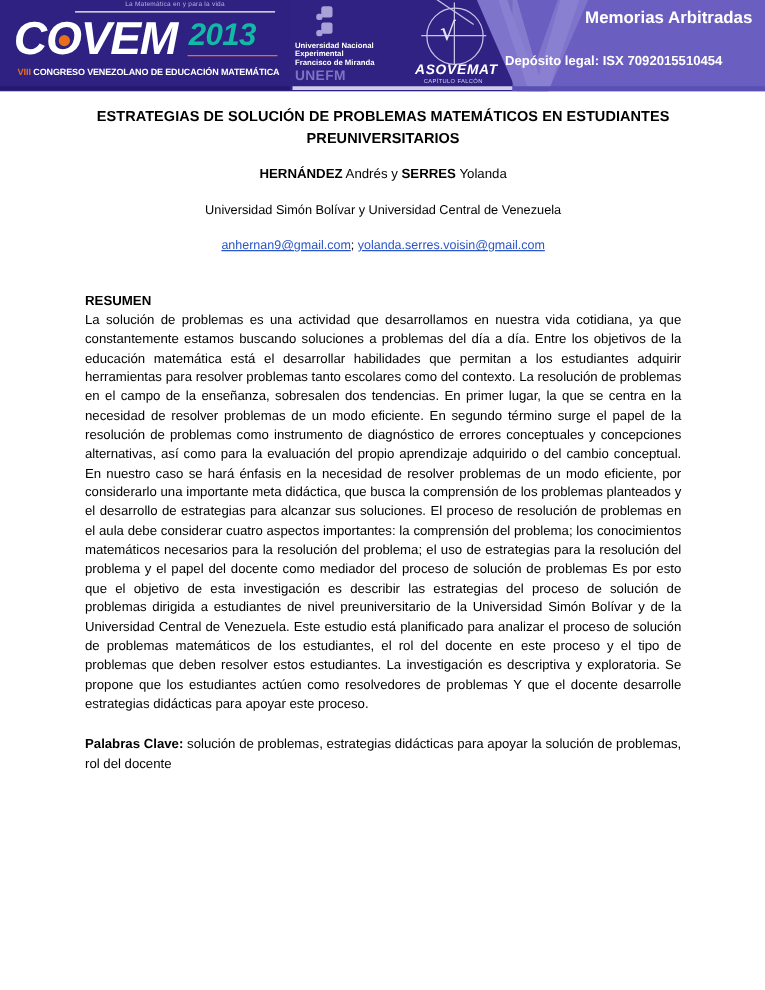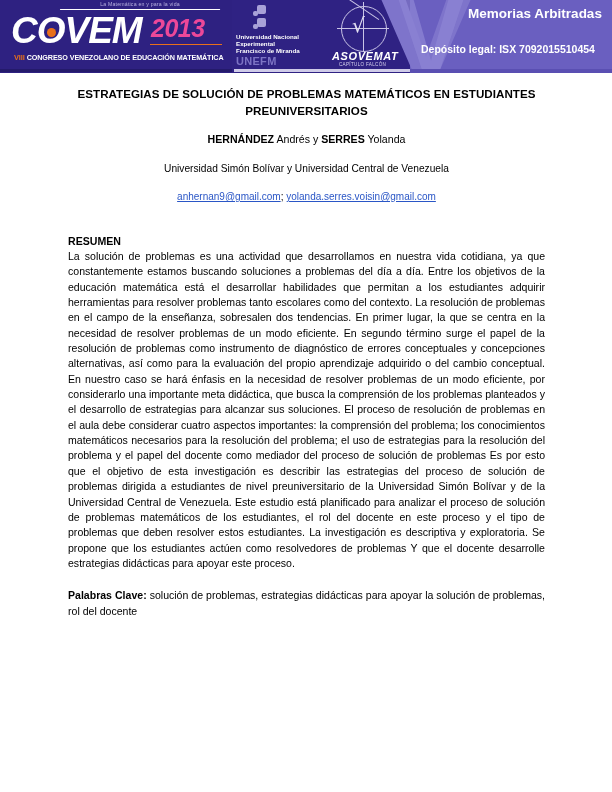--- a/index.html
+++ b/index.html
@@ -103,21 +103,21 @@
     width: 9px; height: 9px;
     border-radius: 50%;
     background: #e8701a;
   }
   .covem-year {
     position: absolute;
     left: 151px; top: 15px;
     font-size: 25px;
     font-weight: bold;
     font-style: italic;
-    color: #ec4899;
+    color: #14b8a6;
     letter-spacing: -.5px;
     line-height: 26px;
     white-space: nowrap;
   }
   .covem-underline {
     position: absolute;
     left: 150px; top: 44px;
     width: 72px; height: 1.2px;
     background: #e8701a;
   }
@@ -235,21 +235,21 @@
     width: 202px;
     text-align: center;
     font-size: 10.5px;
     font-weight: bold;
     color: #ffffff;
     white-space: nowrap;
   }
   .mem-dep {
     position: absolute;
     left: 404px; top: 43px;
-    width: 208px;
+    width: 172px;
     text-align: center;
     font-size: 10.5px;
     font-weight: bold;
     color: #ffffff;
     white-space: nowrap;
   }
   .hdr-right-rule {
     position: absolute;
     left: 410px; top: 69px;
     width: 202px; height: 4px;

